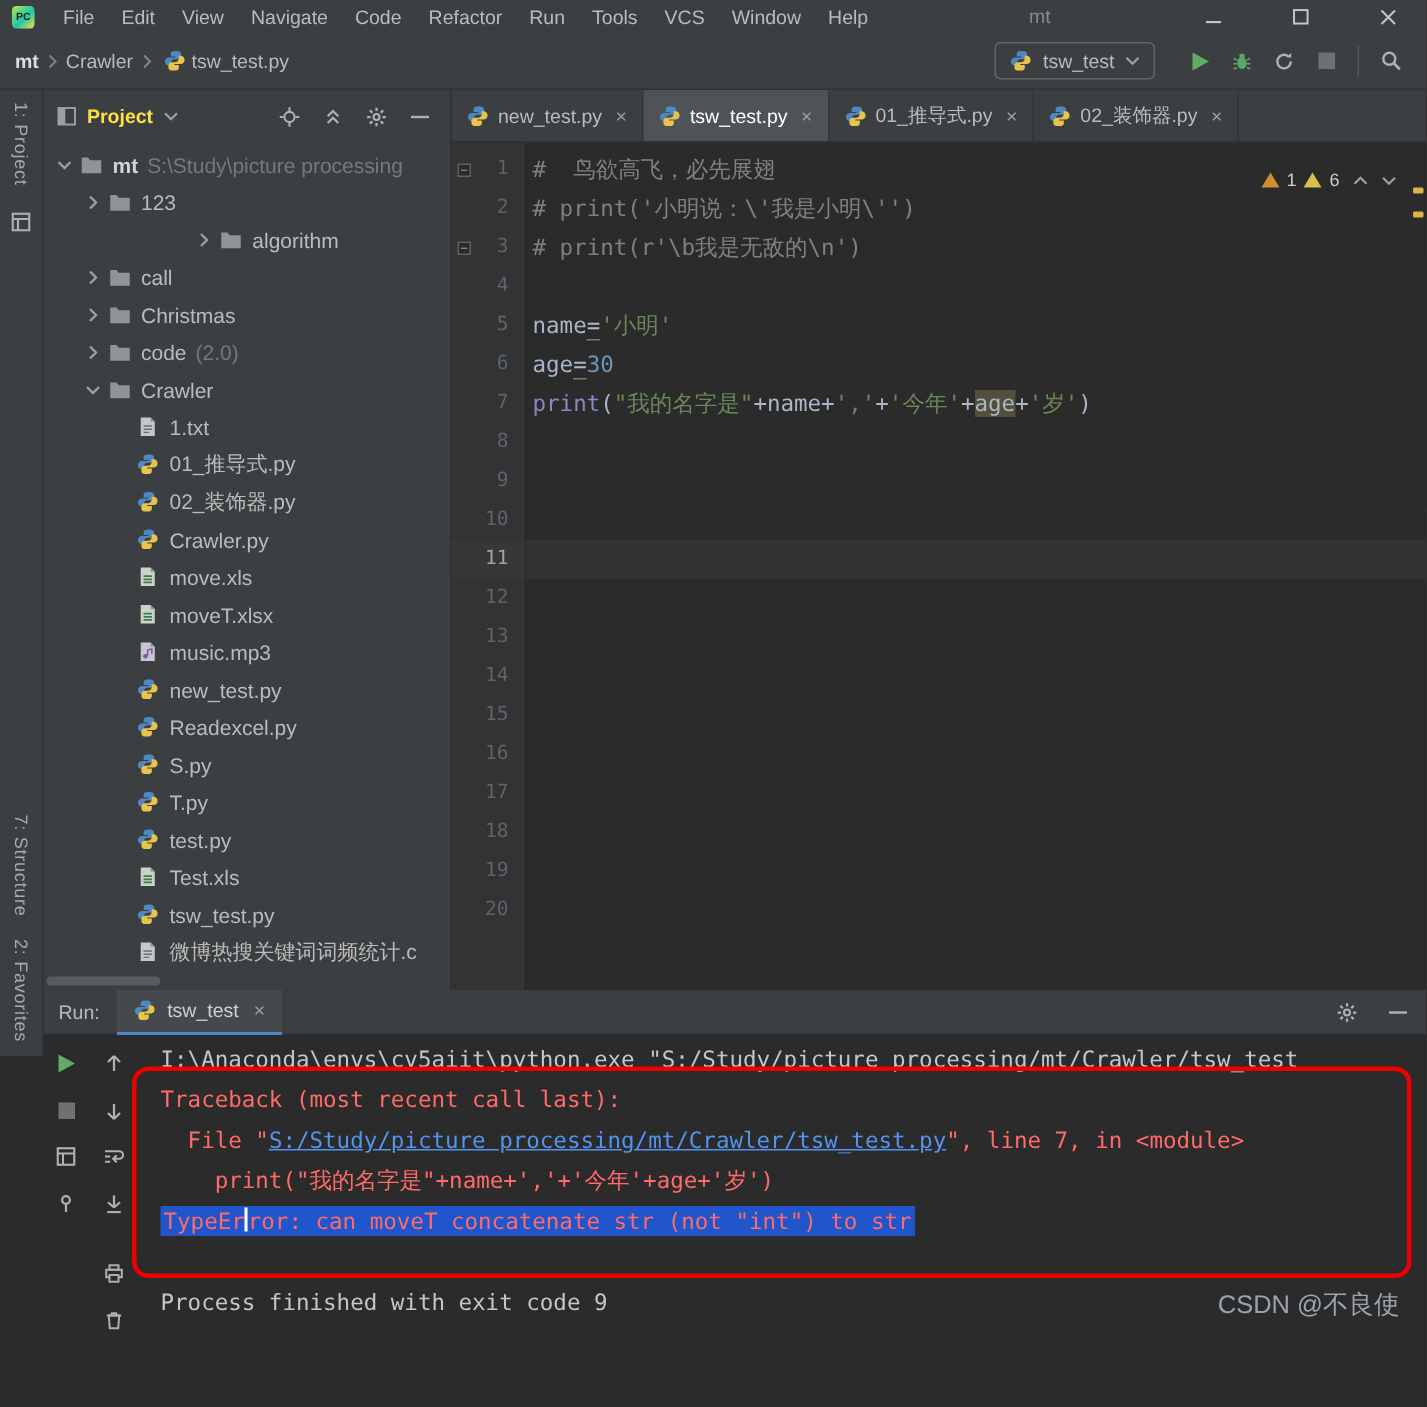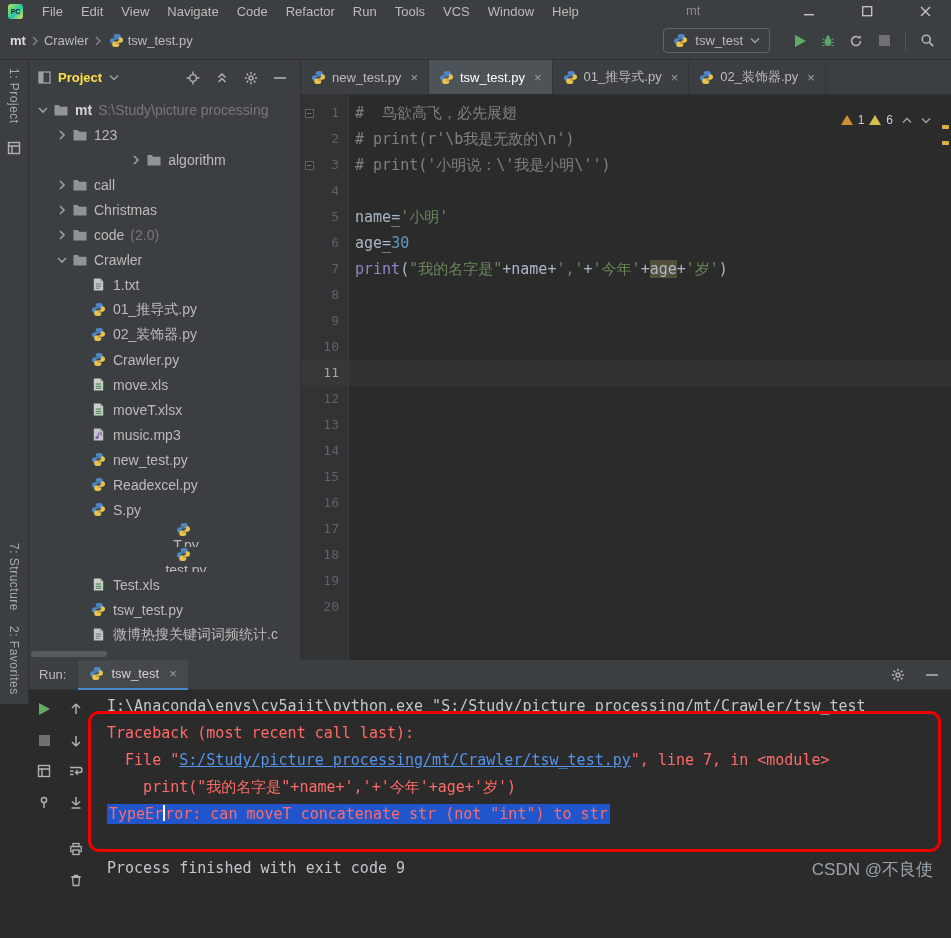--- a/index.html
+++ b/index.html
@@ -468,31 +468,31 @@
           <div class="tree-row" style="padding-left: 43px;">
             <span class="tw"></span>
             <span class="ti">
               <svg width="15" height="15" viewBox="0 0 16 16">
                 <path d="M7.9 1C6 1 5.1 1.9 5.1 3.1V5h3.3v.7H3.9C2.3 5.7 1 6.9 1 8.6c0 1.6 1.2 2.9 2.9 2.9h1.3V9.6c0-1.5 1.2-2.7 2.7-2.7h2.4c1.2 0 2.2-1 2.2-2.2V3.1C12.5 1.9 11.3 1 9.8 1z" fill="#4f87c2"></path>
                 <path d="M8.1 15c1.9 0 2.8-.9 2.8-2.1V11H7.6v-.7h4.5c1.6 0 2.9-1.2 2.9-2.9 0-1.6-1.2-2.9-2.9-2.9h-1.3v1.9c0 1.5-1.2 2.7-2.7 2.7H5.7c-1.2 0-2.2 1-2.2 2.2v1.6C3.5 14.1 4.7 15 6.2 15z" fill="#e9c44c"></path>
               </svg>
             </span>
             <span class="tl">S.py</span>
           </div>
-          <div class="tree-row" style="padding-left: 43px; flex-direction: column;">
+          <div class="tree-row" style="padding-left: 43px;">
             <span class="tw"></span>
             <span class="ti">
               <svg width="15" height="15" viewBox="0 0 16 16">
                 <path d="M7.9 1C6 1 5.1 1.9 5.1 3.1V5h3.3v.7H3.9C2.3 5.7 1 6.9 1 8.6c0 1.6 1.2 2.9 2.9 2.9h1.3V9.6c0-1.5 1.2-2.7 2.7-2.7h2.4c1.2 0 2.2-1 2.2-2.2V3.1C12.5 1.9 11.3 1 9.8 1z" fill="#4f87c2"></path>
                 <path d="M8.1 15c1.9 0 2.8-.9 2.8-2.1V11H7.6v-.7h4.5c1.6 0 2.9-1.2 2.9-2.9 0-1.6-1.2-2.9-2.9-2.9h-1.3v1.9c0 1.5-1.2 2.7-2.7 2.7H5.7c-1.2 0-2.2 1-2.2 2.2v1.6C3.5 14.1 4.7 15 6.2 15z" fill="#e9c44c"></path>
               </svg>
             </span>
             <span class="tl">T.py</span>
           </div>
-          <div class="tree-row" style="padding-left: 43px; flex-direction: column;">
+          <div class="tree-row" style="padding-left: 43px;">
             <span class="tw"></span>
             <span class="ti">
               <svg width="15" height="15" viewBox="0 0 16 16">
                 <path d="M7.9 1C6 1 5.1 1.9 5.1 3.1V5h3.3v.7H3.9C2.3 5.7 1 6.9 1 8.6c0 1.6 1.2 2.9 2.9 2.9h1.3V9.6c0-1.5 1.2-2.7 2.7-2.7h2.4c1.2 0 2.2-1 2.2-2.2V3.1C12.5 1.9 11.3 1 9.8 1z" fill="#4f87c2"></path>
                 <path d="M8.1 15c1.9 0 2.8-.9 2.8-2.1V11H7.6v-.7h4.5c1.6 0 2.9-1.2 2.9-2.9 0-1.6-1.2-2.9-2.9-2.9h-1.3v1.9c0 1.5-1.2 2.7-2.7 2.7H5.7c-1.2 0-2.2 1-2.2 2.2v1.6C3.5 14.1 4.7 15 6.2 15z" fill="#e9c44c"></path>
               </svg>
             </span>
             <span class="tl">test.py</span>
           </div>
           <div class="tree-row" style="padding-left: 43px;">
@@ -656,22 +656,22 @@
               <span class="fold"></span>
               <span class="gn">19</span>
             </div>
             <div class="gl">
               <span class="fold"></span>
               <span class="gn">20</span>
             </div>
           </div>
         <div class="code">
             <div class="cl"><span class="t-comment">#  鸟欲高飞，必先展翅</span></div>
+            <div class="cl"><span class="t-comment"># print('小明说：\'我是小明\'')</span></div>
             <div class="cl"><span class="t-comment"># print(r'\b我是无敌的\n')</span></div>
-            <div class="cl"><span class="t-comment"># print('小明说：\'我是小明\'')</span></div>
             <div class="cl"></div>
             <div class="cl"><span class="t-plain">name</span><span class="t-eq">=</span><span class="t-string">'小明'</span></div>
             <div class="cl"><span class="t-plain">age</span><span class="t-eq">=</span><span class="t-number">30</span></div>
             <div class="cl"><span class="t-builtin">print</span><span class="t-plain">(</span><span class="t-string">"我的名字是"</span><span class="t-plain">+</span><span class="t-plain">name</span><span class="t-plain">+</span><span class="t-string">','</span><span class="t-plain">+</span><span class="t-string">'今年'</span><span class="t-plain">+</span><span class="t-errorhl">age</span><span class="t-plain">+</span><span class="t-string">'岁'</span><span class="t-plain">)</span></div>
             <div class="cl"></div>
             <div class="cl"></div>
             <div class="cl"></div>
             <div class="cl cur"></div>
             <div class="cl"></div>
             <div class="cl"></div>

